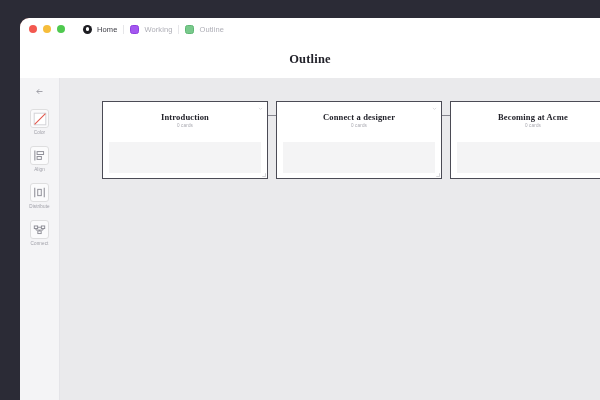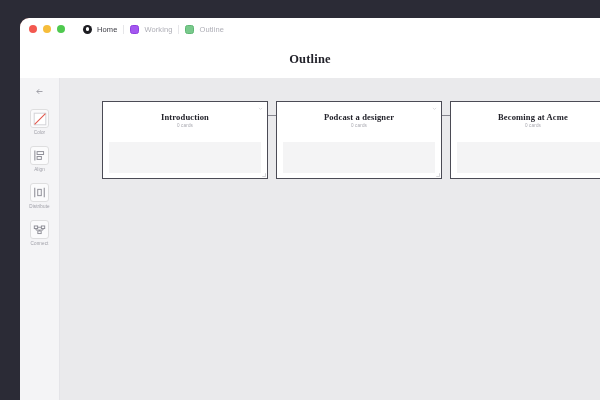--- a/index.html
+++ b/index.html
@@ -373,21 +373,21 @@
       <div class="card-body"></div>
       <span class="card-resize">
         <svg width="5" height="5" viewBox="0 0 6 6" fill="none" stroke="currentColor" stroke-width="0.8">
           <path d="M5.5 1.5v4h-4"></path>
         </svg>
       </span>
     </div>
 
     <div class="card c1">
       <div class="card-head">
-        <span class="card-title">Podcast a designer</span>
+        <span class="card-title">Connect a designer</span>
         <span class="card-sub">0 cards</span>
         <span class="card-collapse">
           <svg width="5" height="5" viewBox="0 0 8 8" fill="none" stroke="currentColor" stroke-width="1.1">
             <path d="M1.5 3l2.5 2.5L6.5 3"></path>
           </svg>
         </span>
       </div>
       <div class="card-body"></div>
       <span class="card-resize">
         <svg width="5" height="5" viewBox="0 0 6 6" fill="none" stroke="currentColor" stroke-width="0.8">

